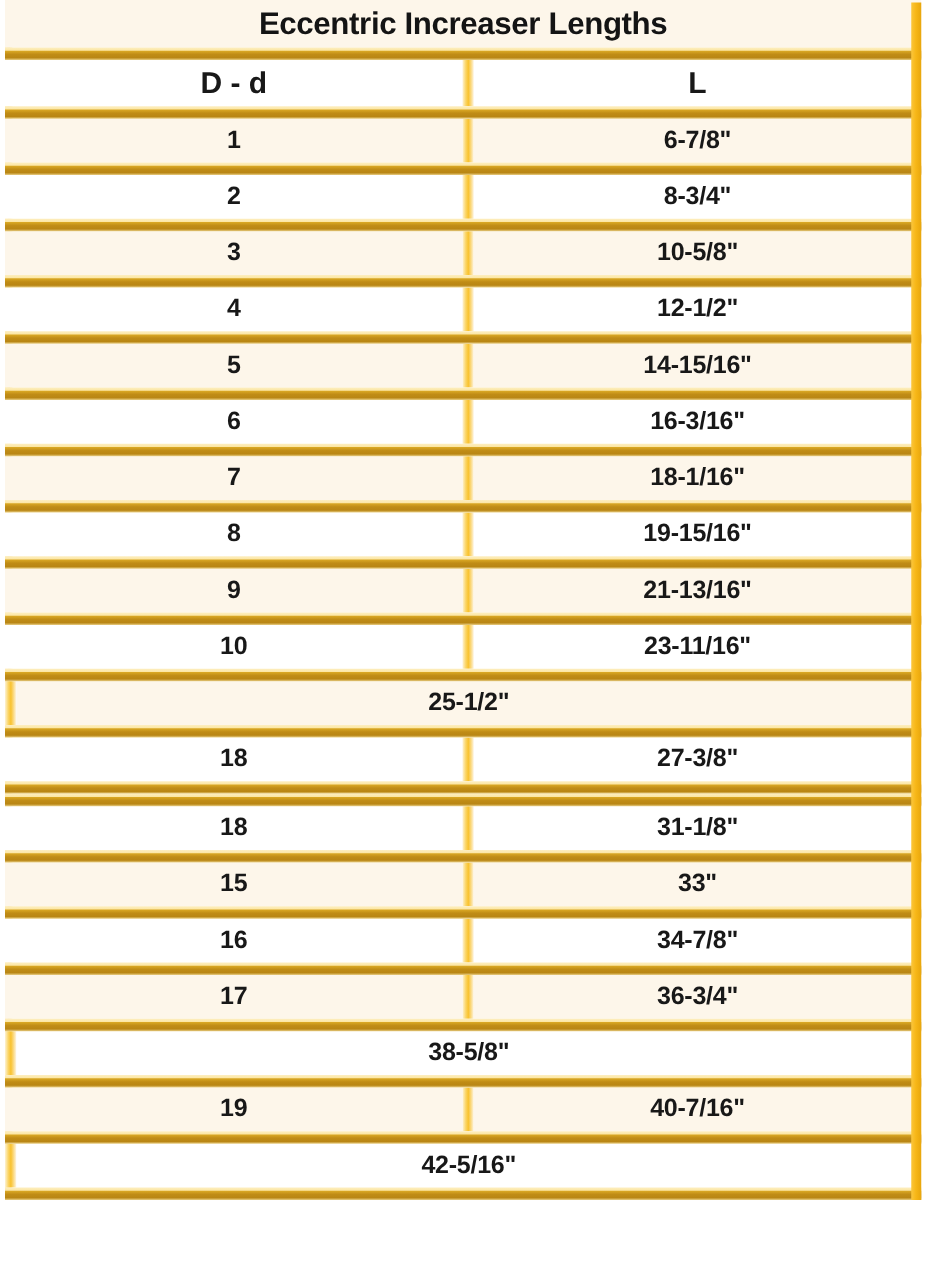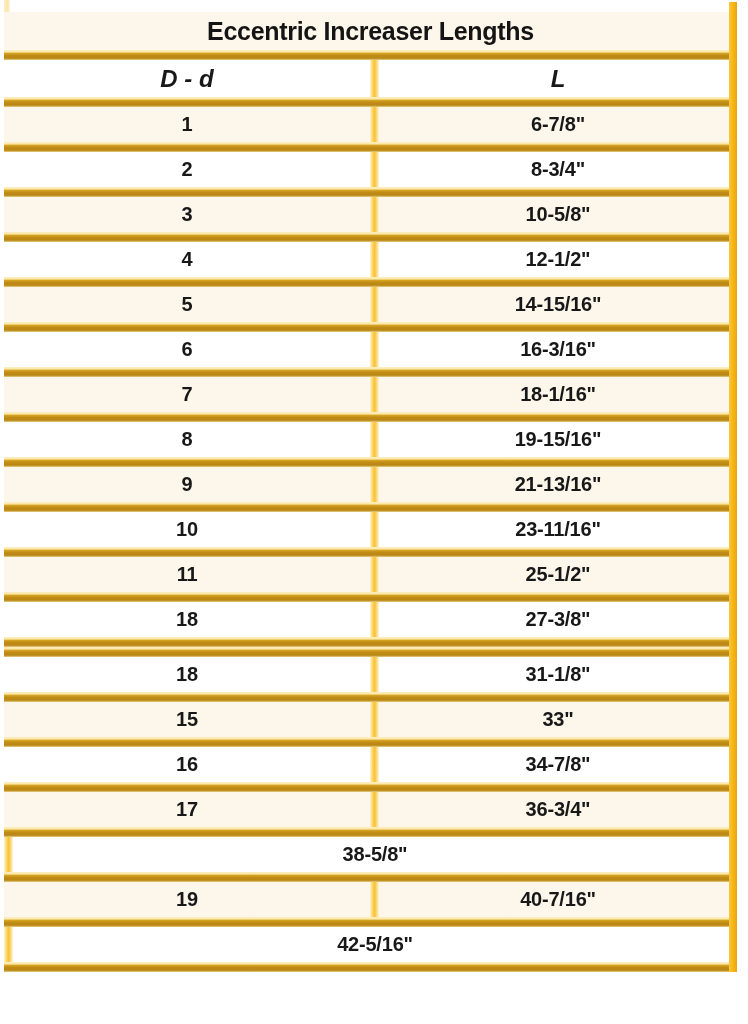--- a/index.html
+++ b/index.html
@@ -12,21 +12,21 @@
     height: 1024px;
     font-family: "Liberation Sans", "DejaVu Sans", sans-serif;
     overflow: hidden;
   }
 
   
   #table-root {
     position: relative;
     width: 748px;
     box-sizing: border-box;
-    padding: 12px 11px 0 4px;
+    padding: 0 11px 0 4px;
     background: #ffffff;
   }
 
   
   #table-root::before {
     content: "";
     position: absolute;
     left: 4px;
     top: 0;
     bottom: 16px;
@@ -112,21 +112,20 @@
     letter-spacing: -0.3px;
     position: relative;
     z-index: 1;
   }
 
   
   .row.header .cell {
     background: #ffffff;
     font-size: 24px;
     letter-spacing: 0px;
-    font-style: italic;
   }
   .row.header { height: 37px; }
 
   #bottom-pad { height: 16px; background: #ffffff; }
 </style>
 </head>
 <body>
 
 <div id="table-root">
 
@@ -241,23 +240,20 @@
         <div class="cell cell-dd">
           <span>10</span>
         </div>
         <div class="col-divider"></div>
         <div class="cell cell-l">
           <span>23-11/16"</span>
         </div>
       </div>
       <div class="bevel"></div>
       <div class="row cream">
-        <div class="cell cell-dd">
-          <span>11</span>
-        </div>
         <div class="col-divider"></div>
         <div class="cell cell-l">
           <span>25-1/2"</span>
         </div>
       </div>
       <div class="bevel"></div>
       <div class="row white">
         <div class="cell cell-dd">
           <span>18</span>
         </div>

